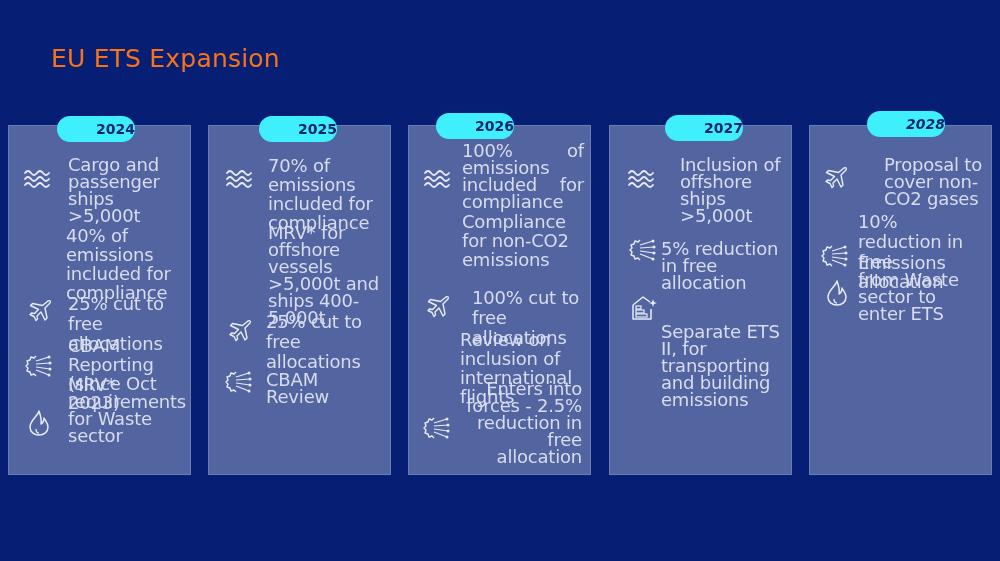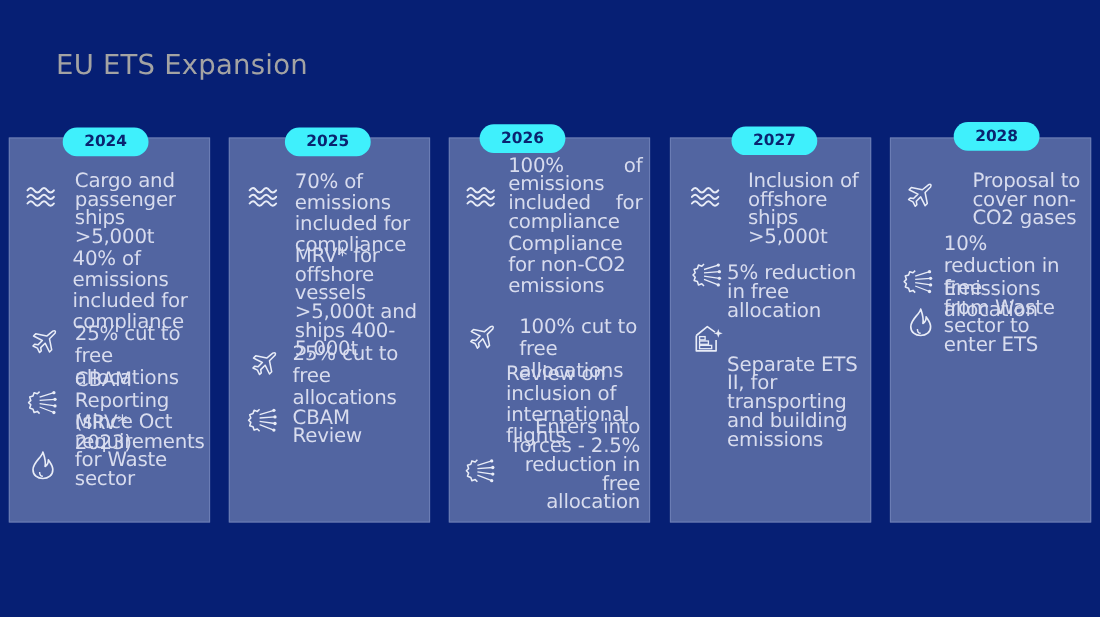--- a/index.html
+++ b/index.html
@@ -9,42 +9,42 @@
       font-family: "DejaVu Sans", sans-serif;
       color: #d9def0;
       position: relative;
     }
     .title {
       position: absolute;
       left: 51px;
       top: 44px;
       font-size: 25px;
       font-weight: normal;
-      color: #a3a3a3;
+      color: #f97316;
       letter-spacing: 0.2px;
       font-family: "DejaVu Sans", sans-serif;
     }
     .card {
       position: absolute;
       top: 125px;
       width: 183px;
       height: 350px;
       background: #5265a1;
       border: 1px solid #6a7cb4;
     }
     .pill {
       position: absolute;
       height: 26px;
       width: 78px;
       border-radius: 13px;
       background: #3ff0fc;
       color: #0a2470;
       font-weight: bold;
       font-size: 14px;
-      text-align: center;
+      text-align: right;
       line-height: 26px;
       font-family: "DejaVu Sans", sans-serif;
     }
     .item {
       position: absolute;
       font-size: 18px;
       line-height: 17px;
       color: #d8dcee;
       font-family: "DejaVu Sans", sans-serif;
       letter-spacing: -0.2px;
@@ -181,21 +181,21 @@
   </div>
 <div class="item" style="left:661px; top:229px; width:118px;margin-top:11px;">5% reduction in free allocation</div>
 <div class="icon" style="left:629px; top:293px;">
     <svg>
       <use href="#sym-building"></use>
     </svg>
   </div>
 <div class="item" style="left:661px; top:287px; width:122px;margin-top:36px;">Separate ETS II, for transporting and building emissions</div>
 
 <div class="card" style="left:809px;"></div>
-<div class="pill" style="left:867px; top:111px;">2028</div>
+<div class="pill" style="left:867px; top:111px;font-style:italic;">2028</div>
 <div class="icon" style="left:820px; top:163px;">
     <svg>
       <use href="#sym-plane"></use>
     </svg>
   </div>
 <div class="item" style="left:884px; top:156px; width:110px;">Proposal to cover non-CO2 gases</div>
 <div class="icon" style="left:820px; top:240px;">
     <svg>
       <use href="#sym-cbam"></use>
     </svg>

